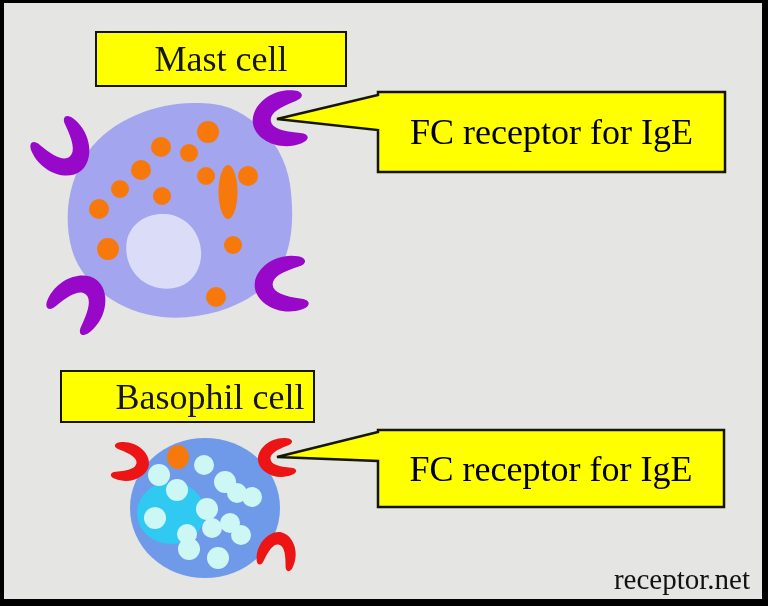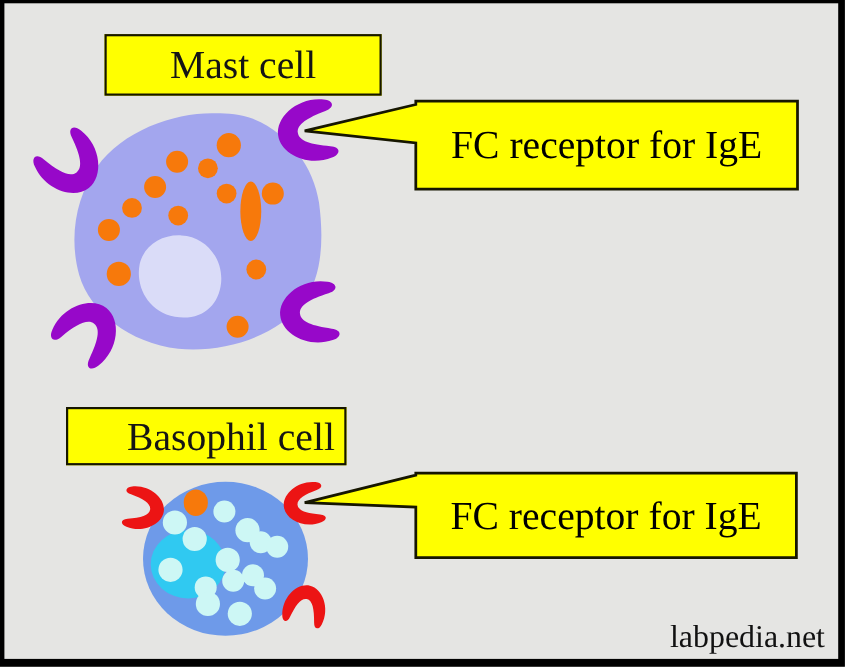--- a/index.html
+++ b/index.html
@@ -102,16 +102,16 @@
           <use href="#receptor" transform="translate(279,458) rotate(-8) scale(0.66)"></use>
           <use href="#receptor" transform="translate(277,553) rotate(103) scale(0.66)"></use>
         </g>
       </g>
     </svg>
 
     <div class="lbl lbl-mast">Mast cell</div>
     <div class="lbl lbl-baso">Basophil cell</div>
     <div class="callout-text ct-top">FC receptor for IgE</div>
     <div class="callout-text ct-bottom">FC receptor for IgE</div>
-    <div class="watermark">labpedia.net</div>
+    <div class="watermark">receptor.net</div>
 
   </div>
 </div>
 
 </body></html>

